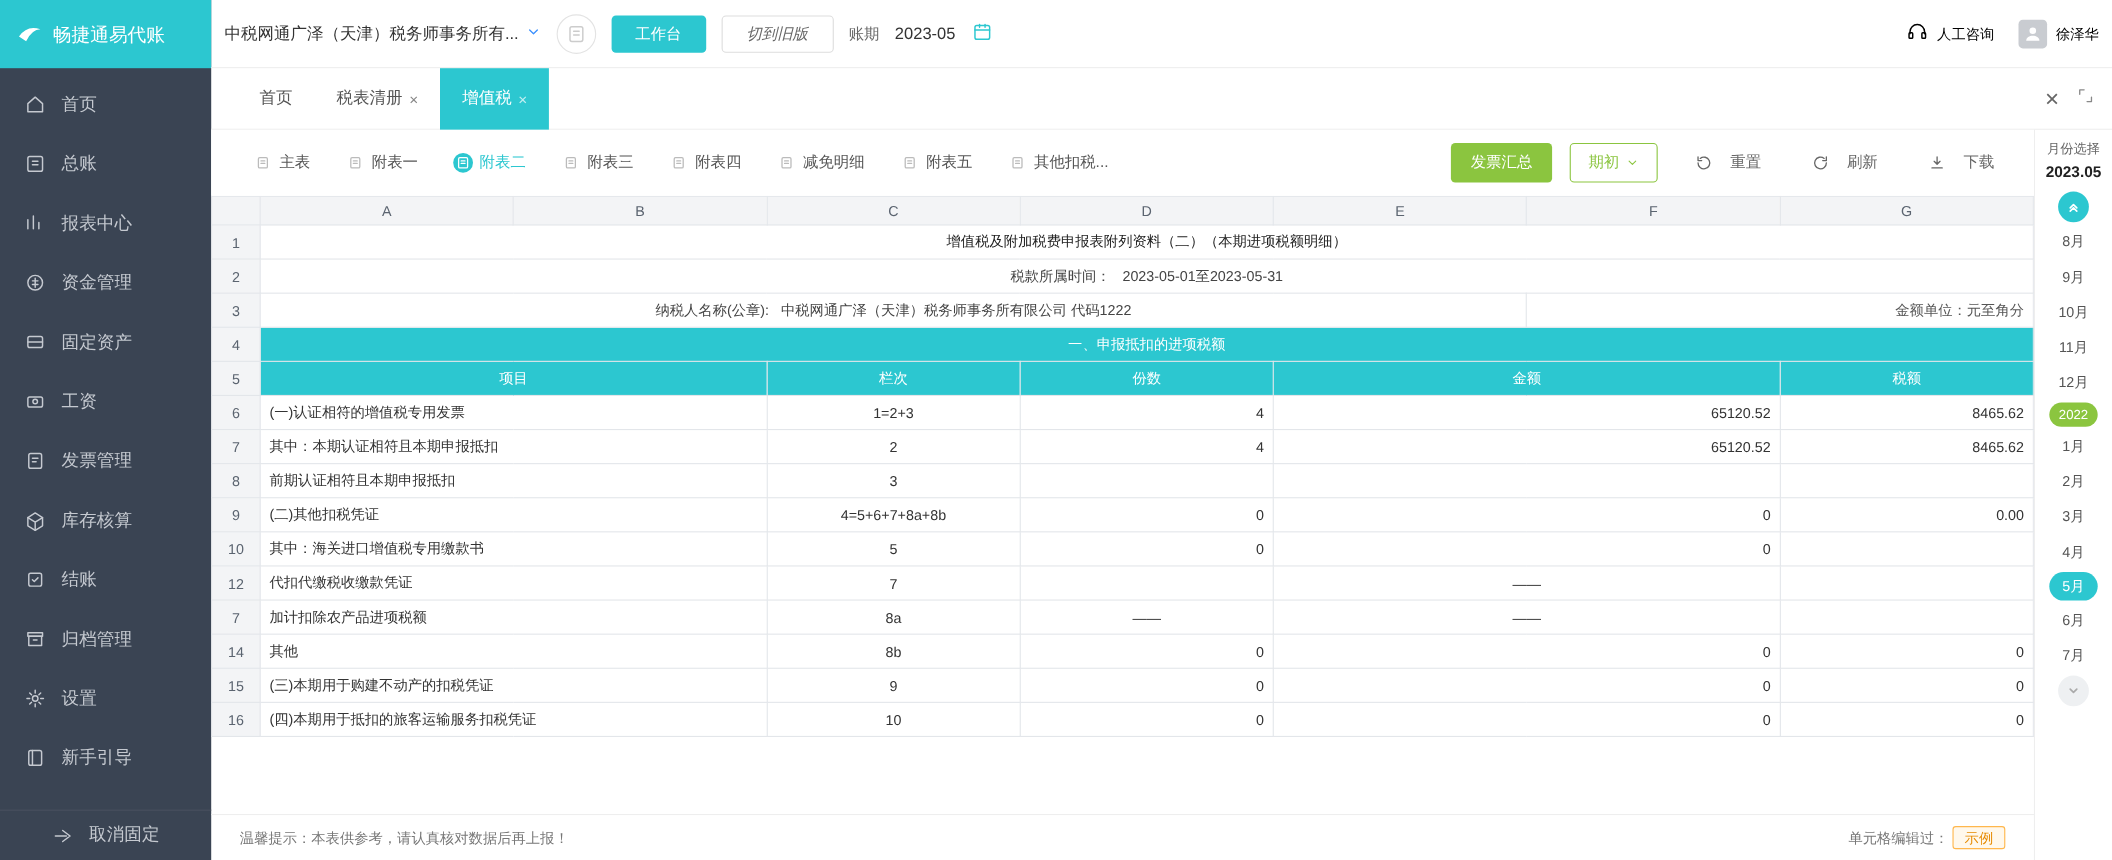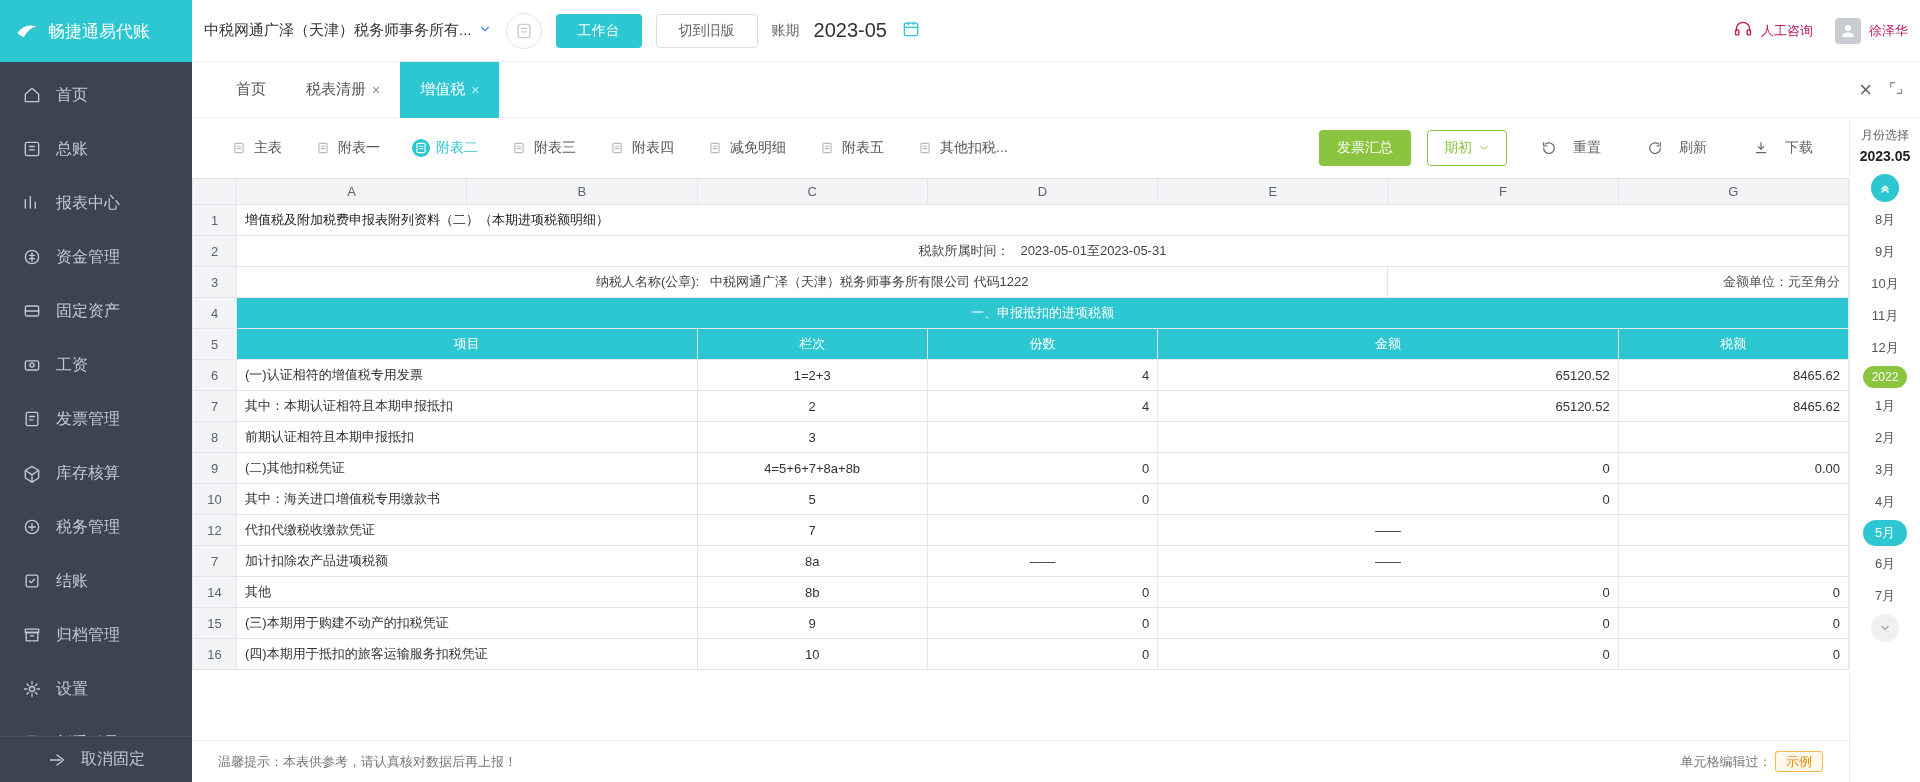--- a/index.html
+++ b/index.html
@@ -21,26 +21,26 @@
 .main { flex: 1; display: flex; flex-direction: column; min-width: 0; }
 
 
 .header { height: 62px; display: flex; align-items: center; padding: 0 12px; border-bottom: 1px solid #eee; gap: 14px; }
 .company-select { display: flex; align-items: center; gap: 6px; font-size: 15px; color: #333; cursor: pointer; }
 .company-select .chev { color: #3a8ffe; }
 .circ-btn { width: 36px; height: 36px; border-radius: 50%; display: flex; align-items: center; justify-content: center; color: #ccc; border: 1px solid #e3e3e3; cursor: pointer; }
 .circ-btn svg { width: 20px; height: 20px; }
 .pill { height: 34px; padding: 0 22px; border-radius: 4px; display: flex; align-items: center; cursor: pointer; font-size: 14px; }
 .pill.primary { background: #2cc7d0; color: #fff; }
-.pill.outline { border: 1px solid #ddd; color: #666; }
+.pill.outline { border: 1px solid #ddd; color: #666; font-style: italic; }
 .period-label { color: #666; font-size: 14px; }
-.period-val { color: #333; font-size: 20px; }
+.period-val { color: #333; font-size: 15px; }
 .cal-icon { color: #2cc7d0; }
 .spacer { flex: 1; }
-.header-right { display: flex; align-items: center; gap: 22px; color: #be185d; }
+.header-right { display: flex; align-items: center; gap: 22px; color: #000000; }
 .hr-item { display: flex; align-items: center; gap: 8px; cursor: pointer; }
 .avatar { width: 26px; height: 26px; border-radius: 4px; background: #c9ccd1; display: flex; align-items: center; justify-content: center; color: #fff; }
 
 
 .tabs-row { height: 56px; display: flex; align-items: center; padding: 0 16px 0 24px; border-bottom: 1px solid #eee; gap: 0; }
 .tab { padding: 0 20px; height: 56px; display: flex; align-items: center; gap: 6px; cursor: pointer; color: #555; font-size: 15px; }
 .tab.active { background: #2cc7d0; color: #fff; }
 .tab .x { font-size: 14px; opacity: .7; }
 .tabs-row .close-all { margin-left: auto; font-size: 22px; color: #666; cursor: pointer; padding: 6px; }
 .tabs-row .expand { margin-left: 10px; font-size: 16px; color: #888; cursor: pointer; }
@@ -64,21 +64,21 @@
 
 .grid-wrap { flex: 1; overflow: auto; position: relative; }
 table.grid { border-collapse: collapse; width: 100%; table-layout: fixed; }
 .grid th, .grid td { border: 1px solid #e3e6ea; height: 31px; padding: 0 8px; font-size: 13px; background: #fff; }
 .grid thead th { background: #f3f4f6; color: #5b6470; text-align: center; font-weight: normal; height: 26px; }
 .grid .rownum { width: 44px; text-align: center; background: #f3f4f6; color: #5b6470; }
 .corner { background: #f3f4f6 !important; }
 .colA { width: 530px; }
 .colB { width: 250px; text-align: center; }
 .colC, .colD, .colE { width: 250px; text-align: right; }
-.title-cell { text-align: left; font-size: 19px; color: #222; }
+.title-cell { text-align: center; font-size: 19px; color: #222; }
 .sub-cell { text-align: center !important; color: #444; }
 .band { background: #2cc7d0 !important; color: #fff; text-align: center !important; }
 .hdr { background: #2cc7d0 !important; color: #fff; text-align: center !important; }
 .amount-unit { text-align: right !important; color: #555; }
 .dash { text-align: center !important; }
 
 
 .footer-note { height: 42px; display: flex; align-items: center; padding: 0 26px; border-top: 1px solid #eee; color: #777; font-size: 13px; justify-content: space-between; }
 .example-pill { border: 1px solid #ffb74d; color: #e68a00; padding: 2px 10px; border-radius: 3px; background: #fff8ec; }
 
@@ -171,29 +171,20 @@
           <span>发票管理</span>
         </div>
         <div class="nav-item">
           <span class="nav-icon">
             <svg viewBox="0 0 24 24">
               <path d="M4 9l8-5 8 5v9l-8 5-8-5z"></path>
               <path d="M4 9l8 5 8-5M12 14v9"></path>
             </svg>
           </span>
           <span>库存核算</span>
-        </div>
-        <div class="nav-item">
-          <span class="nav-icon">
-            <svg viewBox="0 0 24 24">
-              <circle cx="12" cy="12" r="8"></circle>
-              <path d="M8 12h8M12 8v8"></path>
-            </svg>
-          </span>
-          <span>税务管理</span>
         </div>
         <div class="nav-item">
           <span class="nav-icon">
             <svg viewBox="0 0 24 24">
               <rect x="5" y="5" width="14" height="14" rx="2"></rect>
               <path d="M9 12l2 2 4-4"></path>
             </svg>
           </span>
           <span>结账</span>
         </div>

